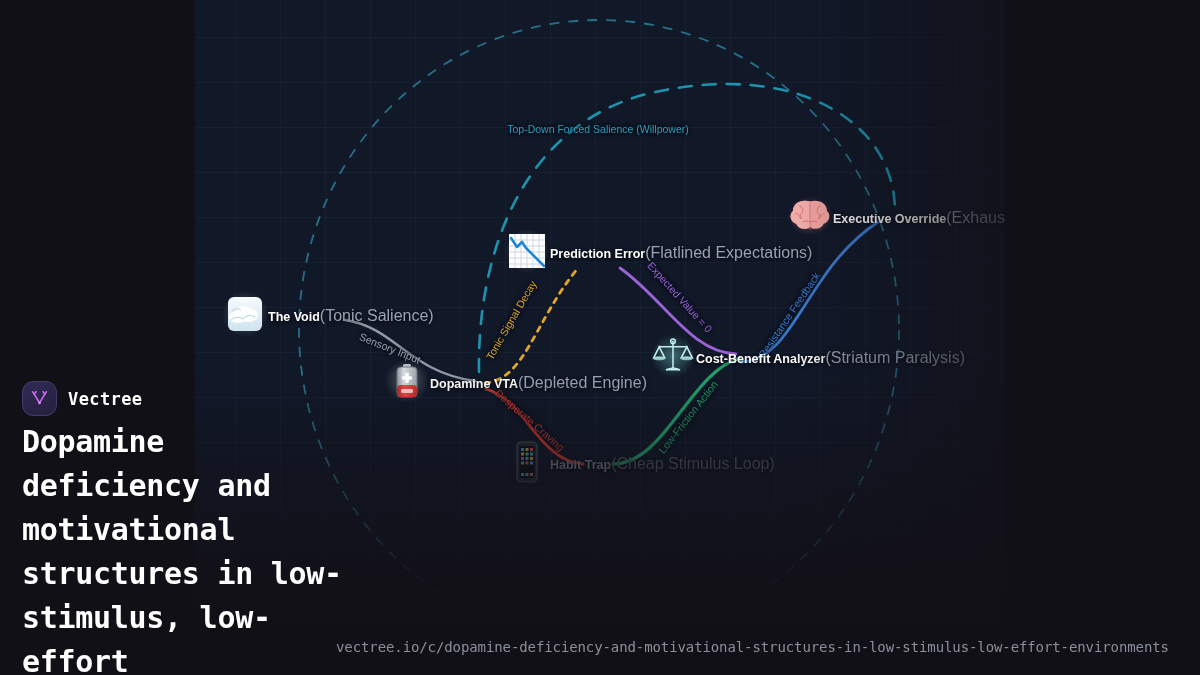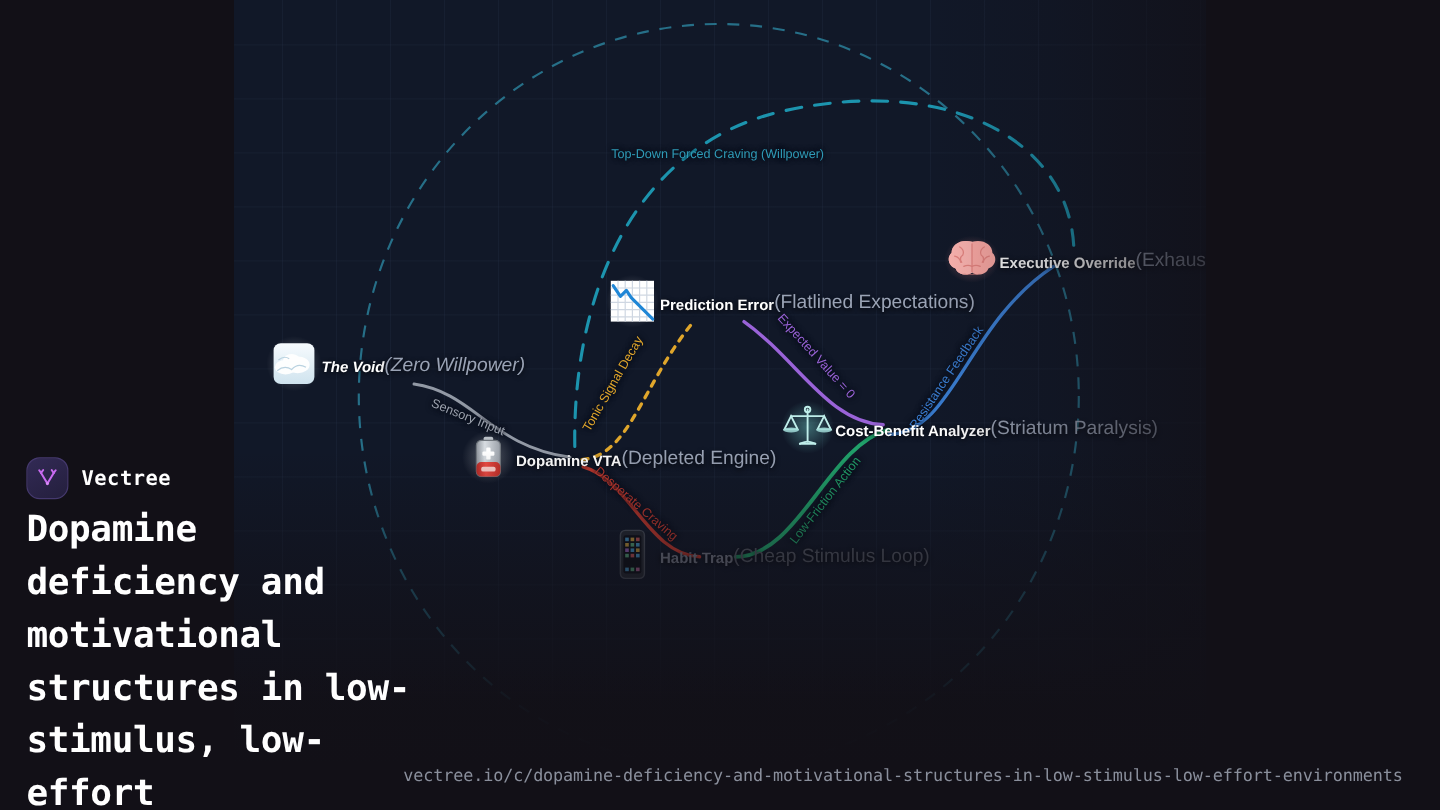--- a/index.html
+++ b/index.html
@@ -195,50 +195,50 @@
 
     <path d="M 291,389 C 330,400 345,462 388,464" fill="none" stroke="#c0392f" stroke-width="2.8" stroke-linecap="round"></path>
 
     <path d="M 425,268 C 470,300 495,352 541,354" fill="none" stroke="#9a63d8" stroke-width="2.8" stroke-linecap="round"></path>
 
     <path d="M 418,464 C 470,464 495,372 545,358" fill="none" stroke="#21a06a" stroke-width="3.2" stroke-linecap="round"></path>
 
     <path d="M 546,362 C 600,360 610,270 683,222" fill="none" stroke="#3b7fd4" stroke-width="2.8" stroke-linecap="round"></path>
   </svg>
 
-  <div class="edge-label" id="arc-label" style="left:403px; top:123px; transform:translateX(-50%); color:#2f9cb8; font-size:10.5px;">Top-Down Forced Craving (Willpower)</div>
+  <div class="edge-label" id="arc-label" style="left:403px; top:123px; transform:translateX(-50%); color:#2f9cb8; font-size:10.5px;">Top-Down Forced Salience (Willpower)</div>
 
   <div id="edge-labels">
       <div class="edge-label" style="left: 195px; top: 348px; color: rgb(154, 160, 172); transform: translate(-50%, -50%) rotate(22deg);">Sensory Input</div>
       <div class="edge-label" style="left: 316px; top: 320px; color: rgb(224, 166, 43); transform: translate(-50%, -50%) rotate(-60deg);">Tonic Signal Decay</div>
       <div class="edge-label" style="left: 335px; top: 420px; color: rgb(192, 57, 47); transform: translate(-50%, -50%) rotate(41deg);">Desperate Craving</div>
       <div class="edge-label" style="left: 485px; top: 297px; color: rgb(154, 99, 216); transform: translate(-50%, -50%) rotate(48deg);">Expected Value = 0</div>
       <div class="edge-label" style="left: 493px; top: 417px; color: rgb(33, 160, 106); transform: translate(-50%, -50%) rotate(-52deg);">Low-Friction Action</div>
       <div class="edge-label" style="left: 594px; top: 315px; color: rgb(59, 127, 212); transform: translate(-50%, -50%) rotate(-56deg);">Resistance Feedback</div>
     </div>
 
   <div id="nodes-group">
-      <div class="node" style="left: 122px; top: 303px; font-style: italic;">
+      <div class="node" style="left: 122px; top: 314px;">
         <div class="node-icon">
       <svg width="46" height="46" viewBox="0 0 46 46">
         <circle cx="23" cy="23" r="23" fill="url(#glow-white)"></circle>
         <rect x="6" y="6" width="34" height="34" rx="6" fill="url(#cloudgrad)"></rect>
         <g fill="#ffffff" opacity=".96">
           <ellipse cx="16" cy="26" rx="9" ry="6"></ellipse>
               <ellipse cx="26" cy="24" rx="10" ry="7"></ellipse>
           <ellipse cx="21" cy="20" rx="7" ry="5"></ellipse>
         </g>
         <g fill="none" stroke="#b9d2e0" stroke-width="1">
           <path d="M9 29 q6 -5 12 -1 q5 -6 12 -2"></path>
           <path d="M10 20 q5 -4 9 -1"></path>
         </g>
       </svg>
         </div>
         <div class="node-title">The Void</div>
-        <div class="node-sub">(Zero Willpower)</div>
+        <div class="node-sub">(Tonic Salience)</div>
       </div>
       <div class="node" style="left: 284px; top: 381px;">
         <div class="node-icon">
       <svg width="46" height="46" viewBox="0 0 46 46">
         <circle cx="23" cy="23" r="22" fill="url(#glow-white)"></circle>
         <rect x="19" y="6" width="8" height="4" rx="1.5" fill="#b9bfc6"></rect>
         <rect x="13" y="9" width="20" height="30" rx="4" fill="url(#battgrad)" stroke="#6f757c" stroke-width="1"></rect>
         <rect x="13" y="27" width="20" height="12" rx="4" fill="url(#battred)"></rect>
         <rect x="17" y="31" width="12" height="4" rx="1.6" fill="#ffd9d6" opacity=".92"></rect>
         <g fill="#ffffff">

